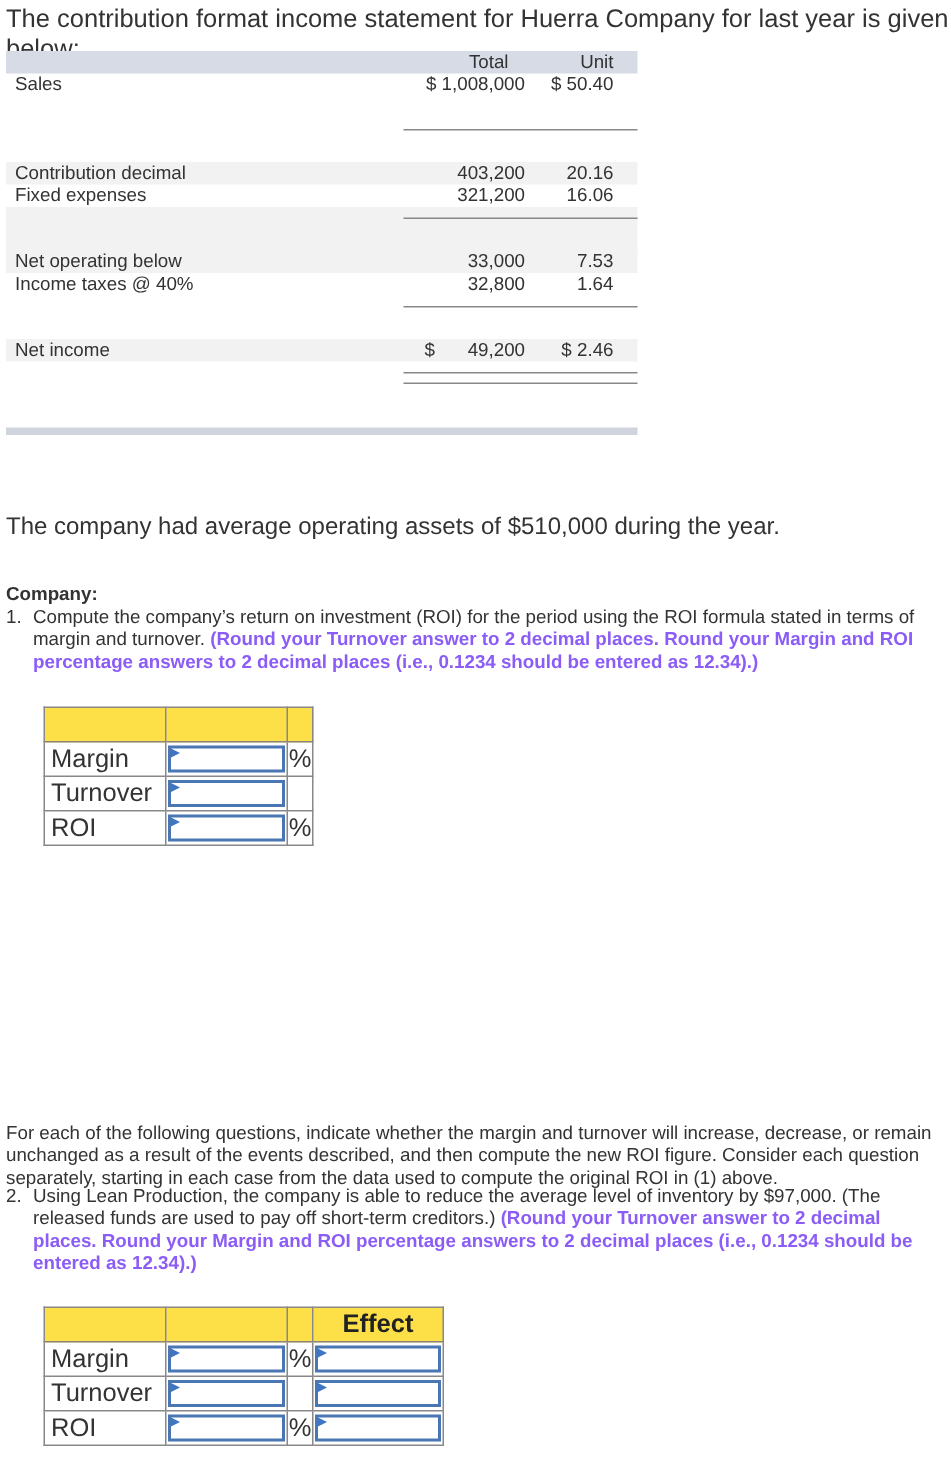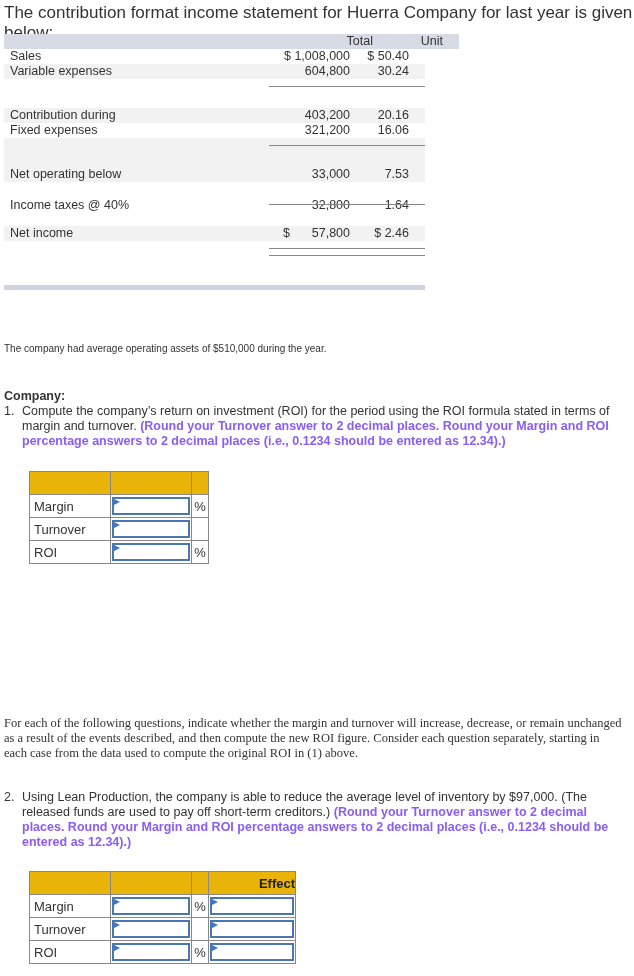--- a/index.html
+++ b/index.html
@@ -5,34 +5,34 @@
   html, body { margin:0; padding:0; background:#fff; }
   body { width:634px; height:976px; position:relative; font-family:"Liberation Sans", sans-serif; font-size:12.5px; color:#333; overflow:hidden; }
   .abs { position:absolute; }
   .intro { left:4px; top:3px; font-size:17px; }
   
   .stmt { left:4px; top:34px; width:421px; }
   .srow { position:absolute; left:0; width:421px; height:15px; line-height:15px; }
   .srow .lbl { position:absolute; left:6px; }
   .srow .tot { position:absolute; right:75px; text-align:right; }
   .srow .unit { position:absolute; right:16px; }
-  .hdr { background:#d7dbe5;padding-left:34px; }
+  .hdr { background:#d7dbe5; }
   .shade { background:#f2f2f2; }
   .rule { position:absolute; height:1px; background:#888; }
   .bar { position:absolute; left:4px; top:285px; width:421px; height:5px; background:#cfd4de; }
-  .p1 { left:4px; top:343px; font-size:10px; }
+  .p1 { left:4px; top:343px; font-size:16px; }
   .req { left:4px; top:389px; font-weight:bold; font-size:12.5px; }
   .q { left:4px; font-size:12.5px; line-height:15px; width:620px; }
   .q .num { position:absolute; left:0; top:0; }
   .q .body { margin-left:18px; }
   .red { color:#8b5cf6; font-weight:bold; }
   
-  table.ans { position:absolute; border-collapse:collapse; font-size:13px; }
+  table.ans { position:absolute; border-collapse:collapse; font-size:17px; }
   table.ans td { border:1px solid #888; height:20px; padding:0; }
-  table.ans tr.head td { background:#eab308; height:22px; text-align:right; font-weight:bold; color:#222; }
+  table.ans tr.head td { background:#fde047; height:22px; text-align:center; font-weight:bold; color:#222; }
   table.ans td.lab { width:76px; padding-left:4px; }
   table.ans td.inp { width:78px; padding:1px; }
   table.ans td.pct { width:16px; text-align:center; }
   table.ans td.eff { width:84px; padding:1px; }
   .box { position:relative; height:18px; border:2px solid #4a77b4; background:#fff; box-sizing:border-box; }
   .box .flag { position:absolute; left:0; top:0; width:0; height:0; border-top:3px solid transparent; border-bottom:3px solid transparent; border-left:6px solid #3f76c4; }
 </style>
 </head>
 <body>
 
@@ -41,56 +41,51 @@
 <div class="abs stmt" style="height:230px;">
   <div class="srow hdr" style="top:0;">
     <span class="tot" style="right:86px;">Total</span>
     <span class="unit">Unit</span>
   </div>
   <div class="srow" style="top:15px;">
     <span class="lbl">Sales</span>
     <span class="tot">$ 1,008,000</span>
     <span class="unit">$ 50.40</span>
   </div>
-  <div class="srow shade" style="top:30px;">
-    <span class="lbl">Variable expenses</span>
-    <span class="tot">604,800</span>
-    <span class="unit">30.24</span>
-  </div>
   <div class="rule" style="left:265px; width:156px; top:52px;"></div>
 
   <div class="srow shade" style="top:74px;">
-    <span class="lbl">Contribution during</span>
+    <span class="lbl">Contribution decimal</span>
     <span class="tot">403,200</span>
     <span class="unit">20.16</span>
   </div>
   <div class="srow" style="top:89px;">
     <span class="lbl">Fixed expenses</span>
     <span class="tot">321,200</span>
     <span class="unit">16.06</span>
   </div>
   <div class="srow shade" style="top:104px; height:30px;"></div>
   <div class="rule" style="left:265px; width:156px; top:111px;"></div>
 
   <div class="srow shade" style="top:133px;">
     <span class="lbl">Net operating below</span>
     <span class="tot">33,000</span>
     <span class="unit">7.53</span>
   </div>
-  <div class="srow" style="top:164px;">
+  <div class="srow" style="top:148px;">
     <span class="lbl">Income taxes @ 40%</span>
     <span class="tot">32,800</span>
     <span class="unit">1.64</span>
   </div>
   <div class="rule" style="left:265px; width:156px; top:170px;"></div>
 
   <div class="srow shade" style="top:192px;">
     <span class="lbl">Net income</span>
     <span style="position:absolute; left:279px;">$</span>
-    <span class="tot">57,800</span>
+    <span class="tot">49,200</span>
     <span class="unit">$  2.46</span>
   </div>
   <div class="rule" style="left:265px; width:156px; top:214px;"></div>
   <div class="rule" style="left:265px; width:156px; top:221px;"></div>
 </div>
 
 <div class="bar"></div>
 
 <div class="abs p1">The company had average operating assets of $510,000 during the year.</div>
 
@@ -131,21 +126,21 @@
     <td class="inp">
           <div class="box">
             <span class="flag"></span>
           </div>
         </td>
     <td class="pct">%</td>
   </tr>
 </tbody>
   </table>
 
-<div class="abs q" style="top:716px;font-family:Liberation Serif, serif;">
+<div class="abs q" style="top:748px;">
   <span>For each of the following questions, indicate whether the margin and turnover will increase, decrease, or remain unchanged as a result of the events described, and then compute the new ROI figure. Consider each question separately, starting in each case from the data used to compute the original ROI in (1) above.</span>
 </div>
 
 <div class="abs q" style="top:790px;">
   <span class="num">2.</span>
   <div class="body"><span>Using Lean Production, the company is able to reduce the average level of inventory by $97,000. (The released funds are used to pay off short-term creditors.)</span> <span class="red">(Round your Turnover answer to 2 decimal places. Round your Margin and ROI percentage answers to 2 decimal places (i.e., 0.1234 should be entered as 12.34).)</span></div>
 </div>
 
 <table class="ans" style="left:29px; top:871px;">
   <tbody>

